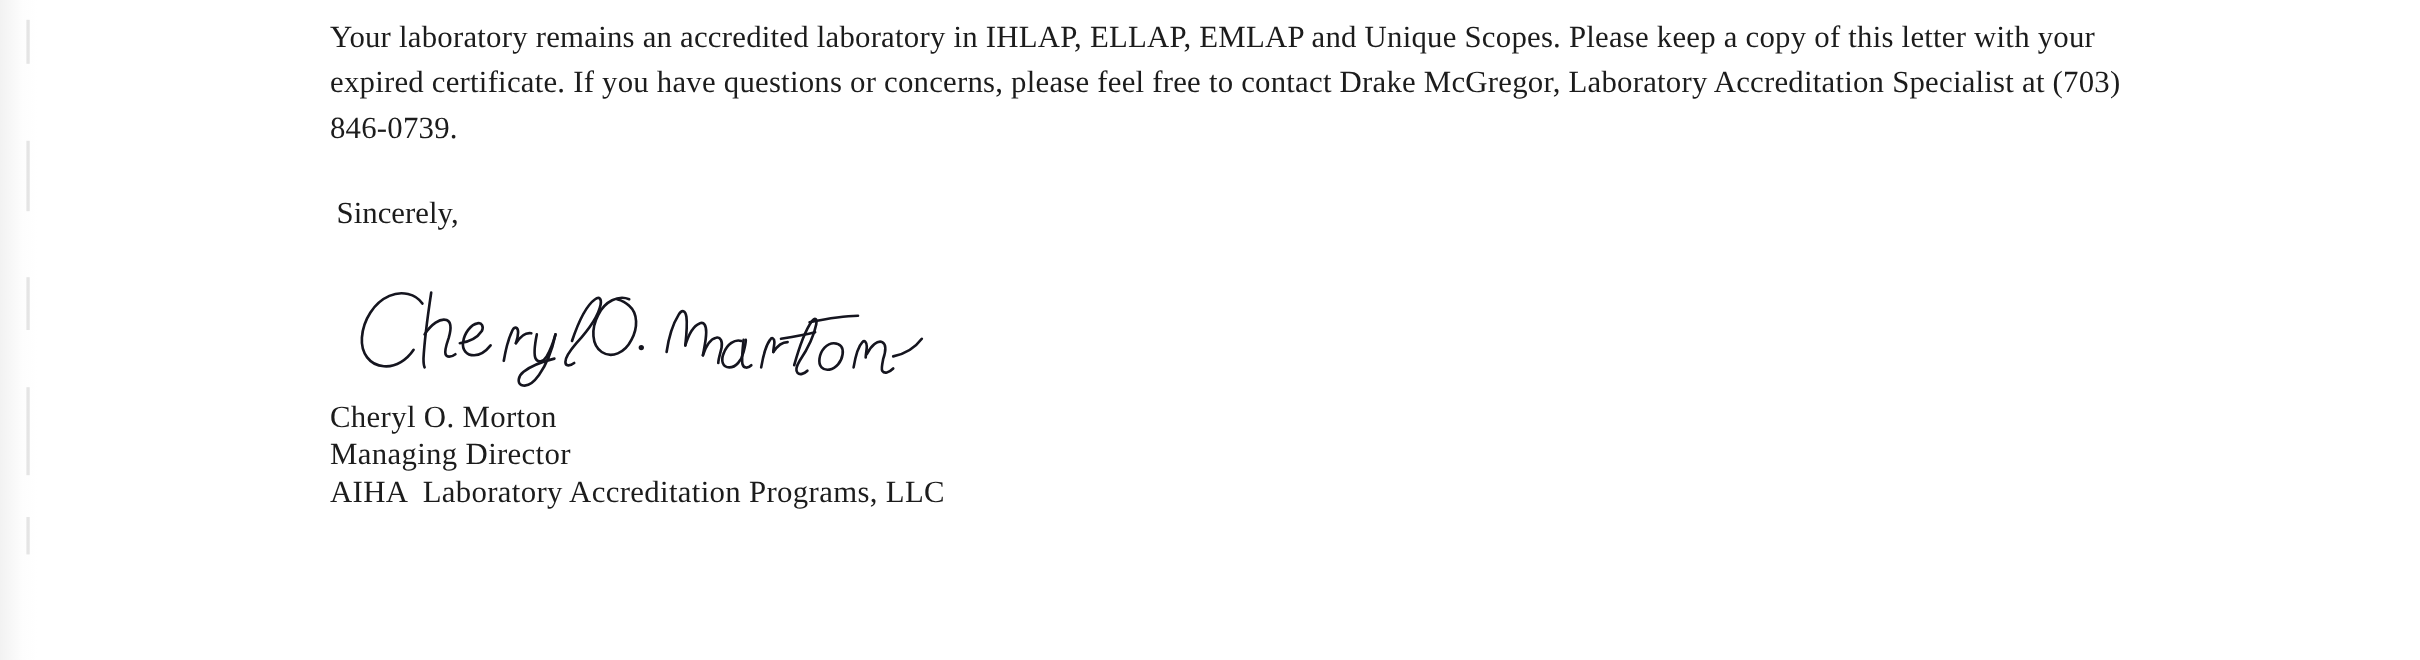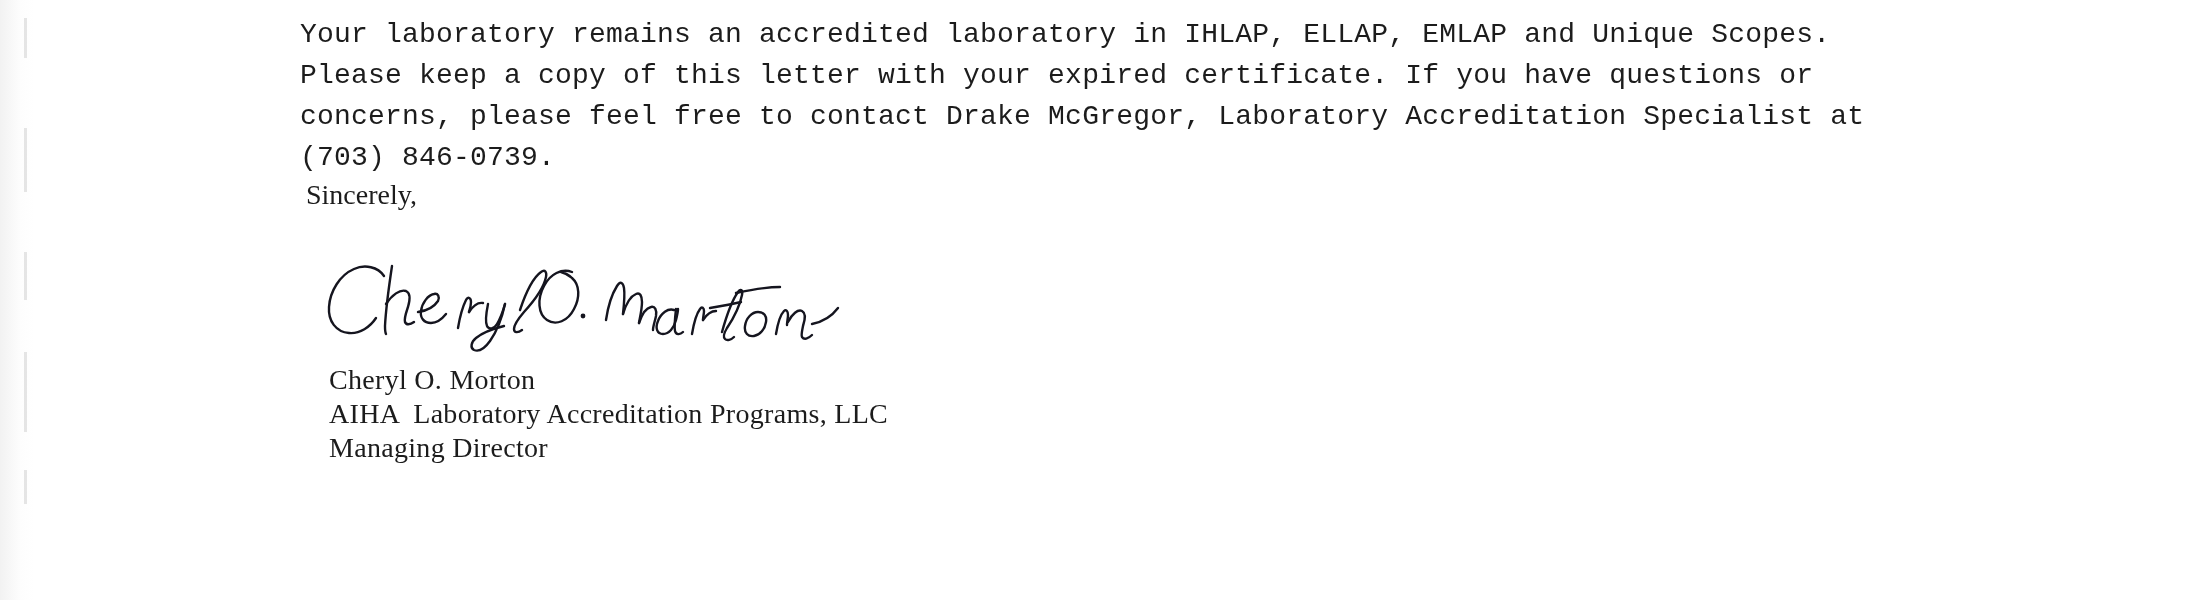--- a/index.html
+++ b/index.html
@@ -50,21 +50,20 @@
     width: 1640px;
   }
 
   .para {
     font-size: 28px;
     line-height: 41px;
     letter-spacing: .2px;
     text-align: left;
     margin: 0;
     color: #1c1c1c;
-    font-family: Liberation Mono, monospace;
   }
 
   .closing {
     font-size: 28px;
     line-height: 34px;
     margin: 0;
     position: absolute;
     left: 306px;
     top: 178px;
     color: #1c1c1c;
@@ -86,21 +85,20 @@
     position: absolute;
     left: 300px;
     top: 363px;
     font-size: 28px;
     line-height: 34px;
     color: #1c1c1c;
   }
   .signature-block .line {
     white-space: pre;
     letter-spacing: .3px;
-    margin-left: 29px;
   }
 </style>
 </head>
 <body>
 
 <div class="scan-edge"></div>
 <div class="scan-speck sp1"></div>
 <div class="scan-speck sp2"></div>
 <div class="scan-speck sp3"></div>
 <div class="scan-speck sp4"></div>
@@ -155,17 +153,17 @@
         <path d="M482 72c4-8 10-13 14-11 4 2 3 9 1 15-1 5-2 9-1 11 2 3 6 2 10-2"></path>
 
         <path d="M506 74c10-2 20-8 26-16"></path>
         <path d="M430 43c14-3 30-6 44-6"></path>
       </g>
     </svg>
   </div>
 
   <div class="signature-block">
     <div class="line">Cheryl O. Morton</div>
+    <div class="line">Managing Director</div>
     <div class="line">AIHA  Laboratory Accreditation Programs, LLC</div>
-    <div class="line">Managing Director</div>
   </div>
 
 </div>
 
 </body></html>

